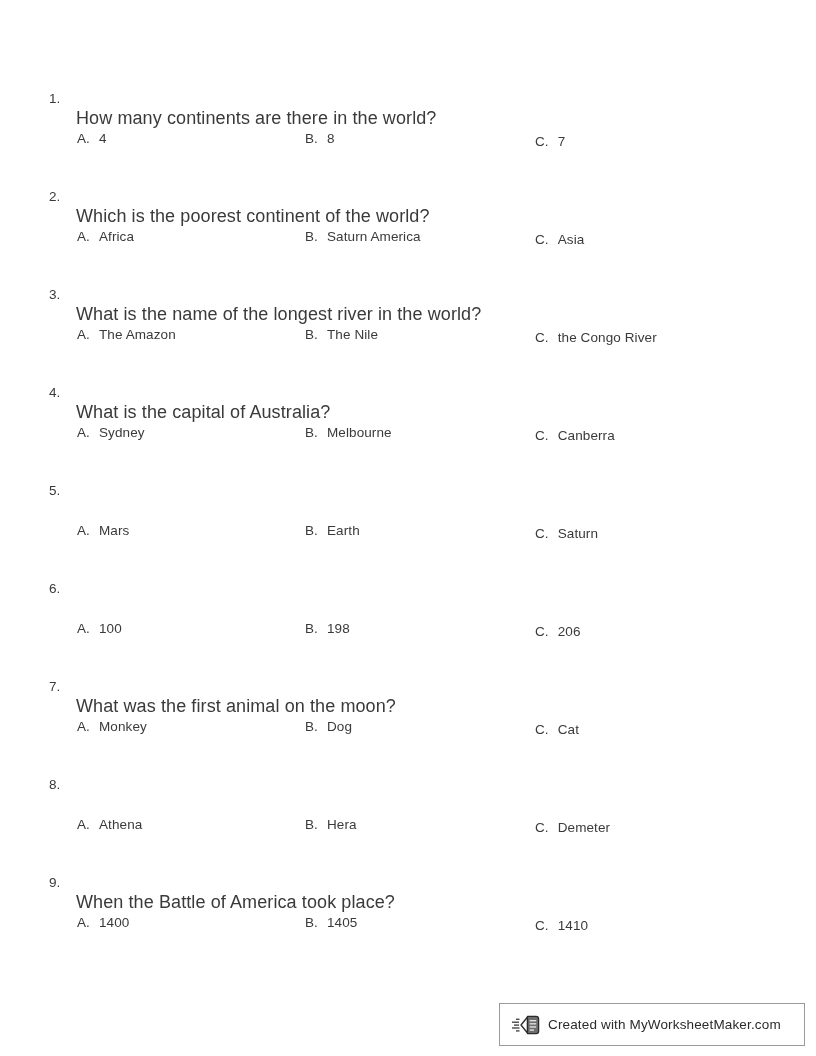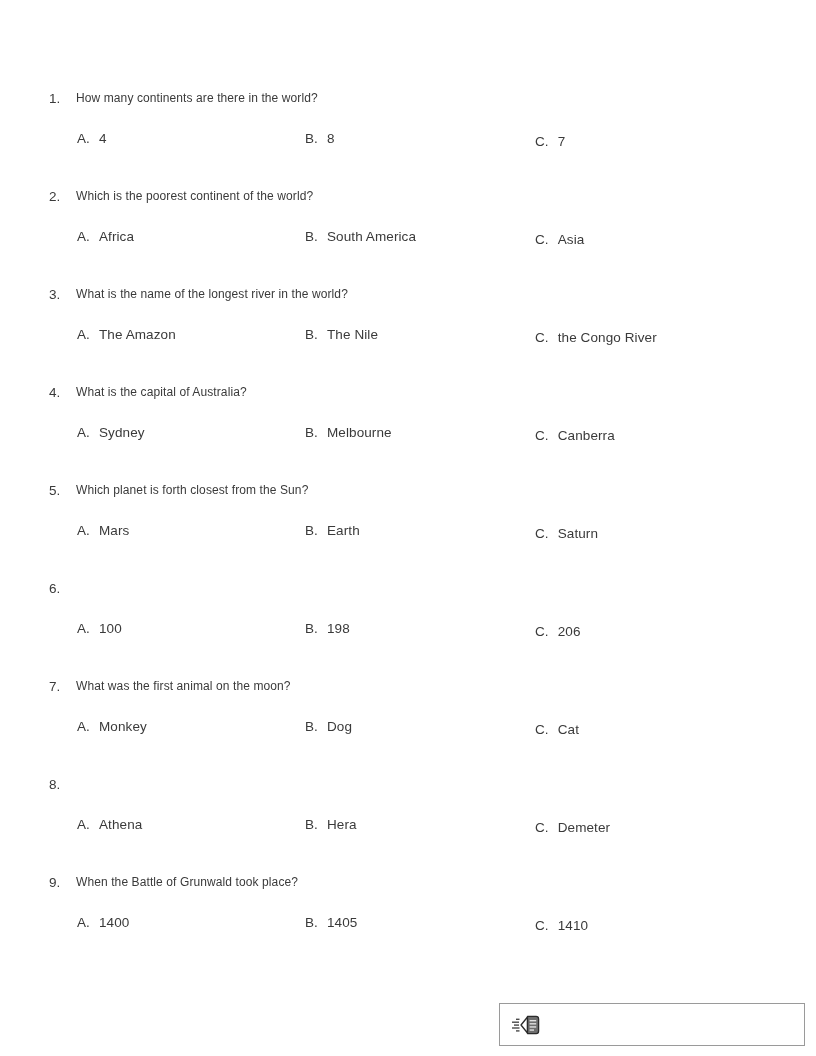--- a/index.html
+++ b/index.html
@@ -49,25 +49,26 @@
   .q-number {
     width: 27px;
     flex: 0 0 27px;
     font-size: 13.5px;
     line-height: 17px;
     color: #3a3a3a;
     letter-spacing: 0.1px;
   }
 
   .q-text {
-    font-size: 12px;
+    font-size: 18px;
     line-height: 17px;
     color: #3a3a3a;
     letter-spacing: 0.1px;
     white-space: nowrap;
+    margin-top: 20px;
   }
 
   .options {
     position: absolute;
     left: 0;
     top: 40px;
     width: 816px;
     height: 30px;
   }
 
@@ -158,21 +159,21 @@
           <span class="q-number">2.</span>
           <span class="q-text">Which is the poorest continent of the world?</span>
         </div>
         <div class="options">
           <div class="option col-a">
             <span class="opt-letter">A.</span>
             <span class="opt-text">Africa</span>
           </div>
           <div class="option col-b">
             <span class="opt-letter">B.</span>
-            <span class="opt-text">South America</span>
+            <span class="opt-text">Saturn America</span>
           </div>
           <div class="option col-c">
             <span class="opt-letter">C.</span>
             <span class="opt-text">Asia</span>
           </div>
         </div>
       </div>
       <div class="question-block">
         <div class="q-line">
           <span class="q-number">3.</span>
@@ -209,21 +210,20 @@
           </div>
           <div class="option col-c">
             <span class="opt-letter">C.</span>
             <span class="opt-text">Canberra</span>
           </div>
         </div>
       </div>
       <div class="question-block">
         <div class="q-line">
           <span class="q-number">5.</span>
-          <span class="q-text">Which planet is forth closest from the Sun?</span>
         </div>
         <div class="options">
           <div class="option col-a">
             <span class="opt-letter">A.</span>
             <span class="opt-text">Mars</span>
           </div>
           <div class="option col-b">
             <span class="opt-letter">B.</span>
             <span class="opt-text">Earth</span>
           </div>
@@ -287,21 +287,21 @@
           </div>
           <div class="option col-c">
             <span class="opt-letter">C.</span>
             <span class="opt-text">Demeter</span>
           </div>
         </div>
       </div>
       <div class="question-block">
         <div class="q-line">
           <span class="q-number">9.</span>
-          <span class="q-text">When the Battle of Grunwald took place?</span>
+          <span class="q-text">When the Battle of America took place?</span>
         </div>
         <div class="options">
           <div class="option col-a">
             <span class="opt-letter">A.</span>
             <span class="opt-text">1400</span>
           </div>
           <div class="option col-b">
             <span class="opt-letter">B.</span>
             <span class="opt-text">1405</span>
           </div>
@@ -323,15 +323,16 @@
       <rect x="4" y="16.2" width="3.5" height="1.4" fill="#4a4a4a"></rect>
 
       <path d="M9 11 L15.5 3 L15.5 19 Z" fill="#ffffff" stroke="#2b2b2b" stroke-width="1.3" stroke-linejoin="round"></path>
       <path d="M15.5 2.4 L24.2 2.4 Q26.6 2.4 26.6 5 L26.6 17 Q26.6 19.6 24.2 19.6 L15.5 19.6 Z" fill="#6e6e6e" stroke="#2b2b2b" stroke-width="1.3" stroke-linejoin="round"></path>
 
       <rect x="17.6" y="6.2" width="6.6" height="1.1" fill="#ffffff"></rect>
       <rect x="17.6" y="9.3" width="6.6" height="1.1" fill="#ffffff"></rect>
       <rect x="17.6" y="12.4" width="6.6" height="1.1" fill="#ffffff"></rect>
       <rect x="17.6" y="15.5" width="4.4" height="1.1" fill="#ffffff"></rect>
     </svg>
+    <span class="badge-text">Created with MyWorksheetMaker.com</span>
   </div>
 
 </div>
 
 </body></html>

